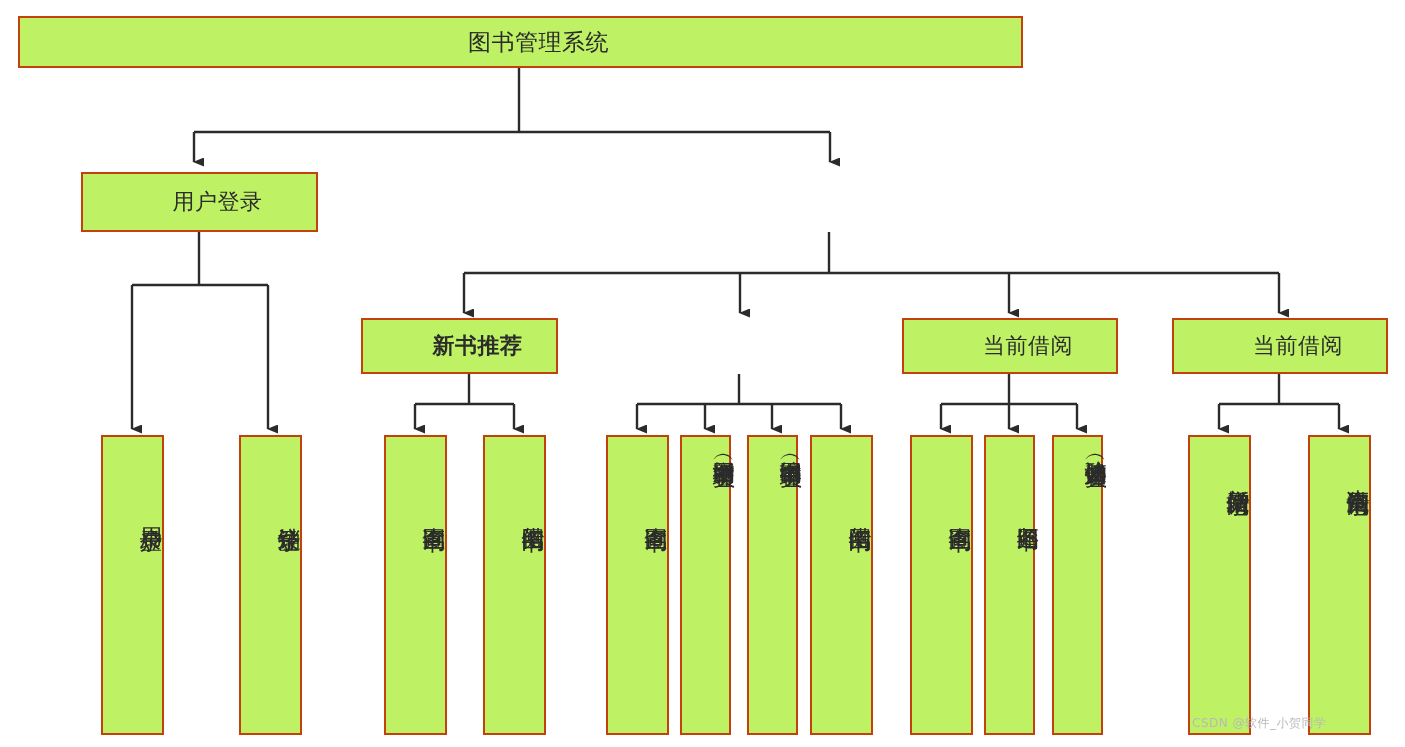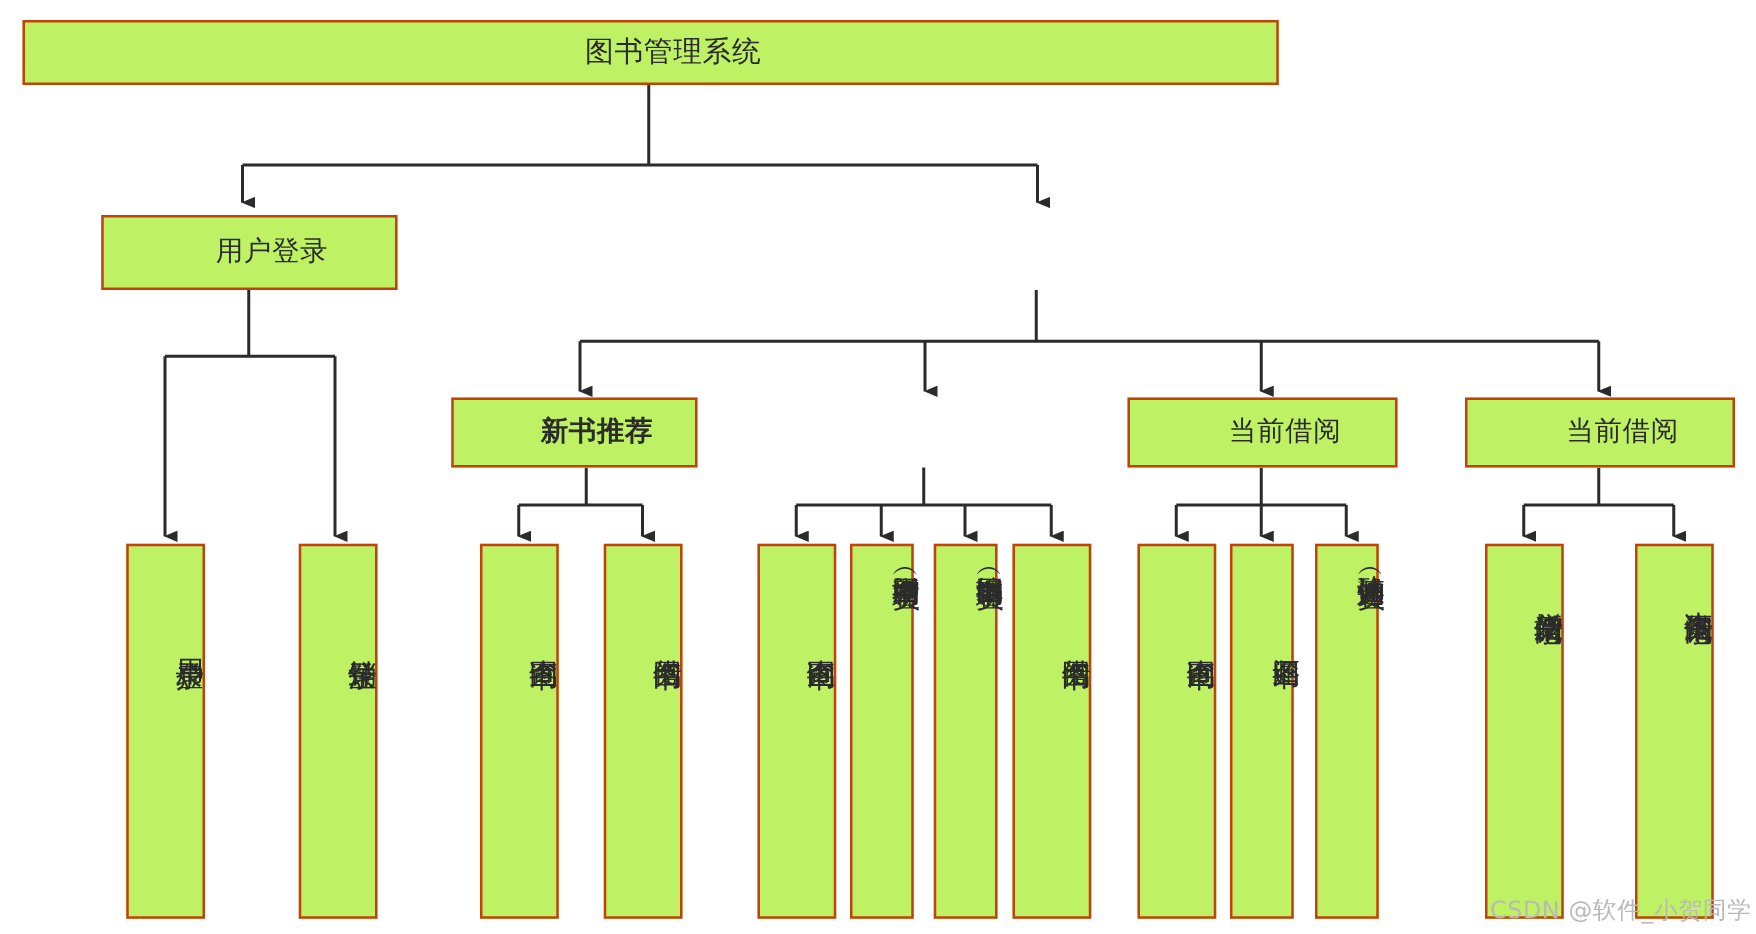--- a/index.html
+++ b/index.html
@@ -56,21 +56,21 @@
   .node.vert .label {
     writing-mode: vertical-rl;
     text-orientation: upright;
     font-size: 23px;
     line-height: 1.12;
     letter-spacing: 1px;
     white-space: nowrap;
   }
   .watermark {
     position: absolute;
-    font-size: 19px;
+    font-size: 12px;
     color: #b9b9b9;
     white-space: nowrap;
     font-family: "DejaVu Sans", "Liberation Sans", sans-serif;
     letter-spacing: 0.5px;
   }
 </style>
 </head>
 <body>
 
 <div id="canvas">

